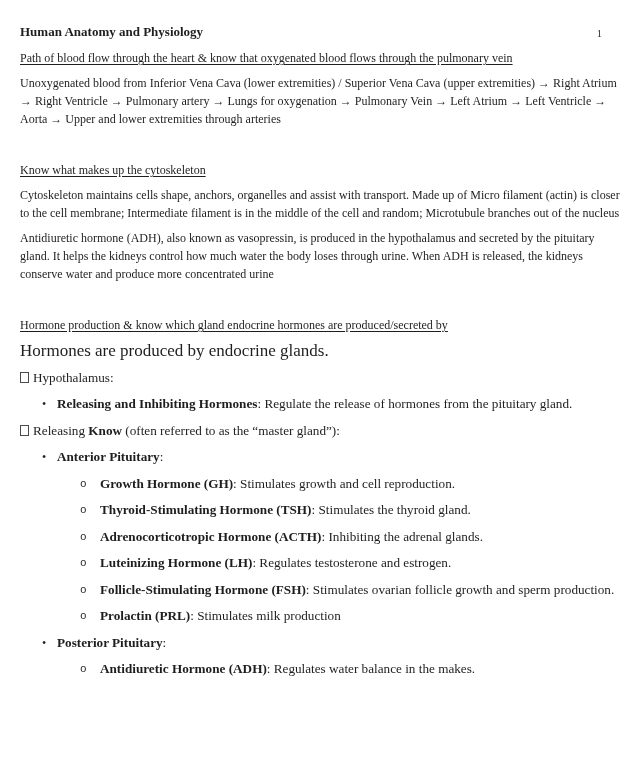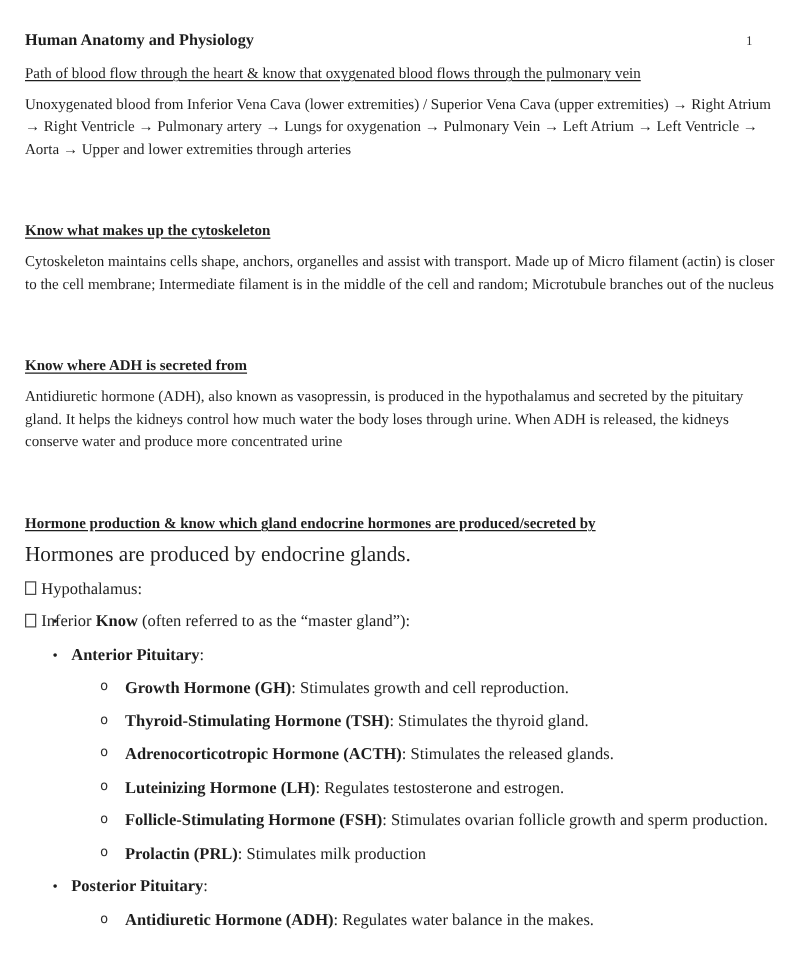--- a/index.html
+++ b/index.html
@@ -29,21 +29,21 @@
     line-height: 18px;
   }
   .sec-heading {
     margin: 8px 0 0 0;
     font-size: 12px;
     font-weight: normal;
     line-height: 18px;
     text-decoration: underline;
     text-underline-offset: 2px;
   }
-  .sec-heading.gap-big { margin-top: 47px; font-weight: bold; }
+  .sec-heading.gap-big { margin-top: 33px; }
   .sec-body {
     margin: 7px 0 0 0;
     font-size: 12px;
     line-height: 18px;
     max-width: 601px;
   }
   .intro-line {
     margin: 8px 0 0 0;
     font-size: 17px;
     line-height: 18px;
@@ -82,53 +82,53 @@
   <div class="page-number">1</div>
 
   <h1 class="doc-title">Human Anatomy and Physiology</h1>
 
   <h2 class="sec-heading">Path of blood flow through the heart &amp; know that oxygenated blood flows through the pulmonary vein</h2>
   <p class="sec-body">Unoxygenated blood from Inferior Vena Cava (lower extremities) / Superior Vena Cava (upper extremities) → Right Atrium → Right Ventricle → Pulmonary artery → Lungs for oxygenation → Pulmonary Vein → Left Atrium → Left Ventricle → Aorta → Upper and lower extremities through arteries</p>
 
   <h2 class="sec-heading gap-big">Know what makes up the cytoskeleton</h2>
   <p class="sec-body">Cytoskeleton maintains cells shape, anchors, organelles and assist with transport. Made up of Micro filament (actin) is closer to the cell membrane; Intermediate filament is in the middle of the cell and random; Microtubule branches out of the nucleus</p>
 
-  <h2 class="sec-heading gap-big">Know where ADH is secreted from</h2>
   <p class="sec-body">Antidiuretic hormone (ADH), also known as vasopressin, is produced in the hypothalamus and secreted by the pituitary gland. It helps the kidneys control how much water the body loses through urine. When ADH is released, the kidneys conserve water and produce more concentrated urine</p>
 
   <h2 class="sec-heading gap-big">Hormone production &amp; know which gland endocrine hormones are produced/secreted by</h2>
   <p class="intro-line">Hormones are produced by endocrine glands.</p>
 
   <div class="hormone-list">
       <div class="li lv0">
       <span class="marker m-box"></span>
       <span class="li-text"><span>Hypothalamus:</span></span>
     </div>
       <div class="li lv1">
       <span class="marker">•</span>
+      <span class="li-text"><span class="seg-b">Releasing and Inhibiting Hormones</span><span>: Regulate the release of hormones from the pituitary gland.</span></span>
     </div>
       <div class="li lv0">
       <span class="marker m-box"></span>
-      <span class="li-text"><span>Inferior </span><span class="seg-b">Know</span><span> (often referred to as the “master gland”):</span></span>
+      <span class="li-text"><span>Releasing </span><span class="seg-b">Know</span><span> (often referred to as the “master gland”):</span></span>
     </div>
       <div class="li lv1">
       <span class="marker">•</span>
       <span class="li-text"><span class="seg-b">Anterior Pituitary</span><span>:</span></span>
     </div>
       <div class="li lv2">
       <span class="marker">o</span>
       <span class="li-text"><span class="seg-b">Growth Hormone (GH)</span><span>: Stimulates growth and cell reproduction.</span></span>
     </div>
       <div class="li lv2">
       <span class="marker">o</span>
       <span class="li-text"><span class="seg-b">Thyroid-Stimulating Hormone (TSH)</span><span>: Stimulates the thyroid gland.</span></span>
     </div>
       <div class="li lv2">
       <span class="marker">o</span>
-      <span class="li-text"><span class="seg-b">Adrenocorticotropic Hormone (ACTH)</span><span>: Stimulates the released glands.</span></span>
+      <span class="li-text"><span class="seg-b">Adrenocorticotropic Hormone (ACTH)</span><span>: Inhibiting the adrenal glands.</span></span>
     </div>
       <div class="li lv2">
       <span class="marker">o</span>
       <span class="li-text"><span class="seg-b">Luteinizing Hormone (LH)</span><span>: Regulates testosterone and estrogen.</span></span>
     </div>
       <div class="li lv2">
       <span class="marker">o</span>
       <span class="li-text"><span class="seg-b">Follicle-Stimulating Hormone (FSH)</span><span>: Stimulates ovarian follicle growth and sperm production.</span></span>
     </div>
       <div class="li lv2">

